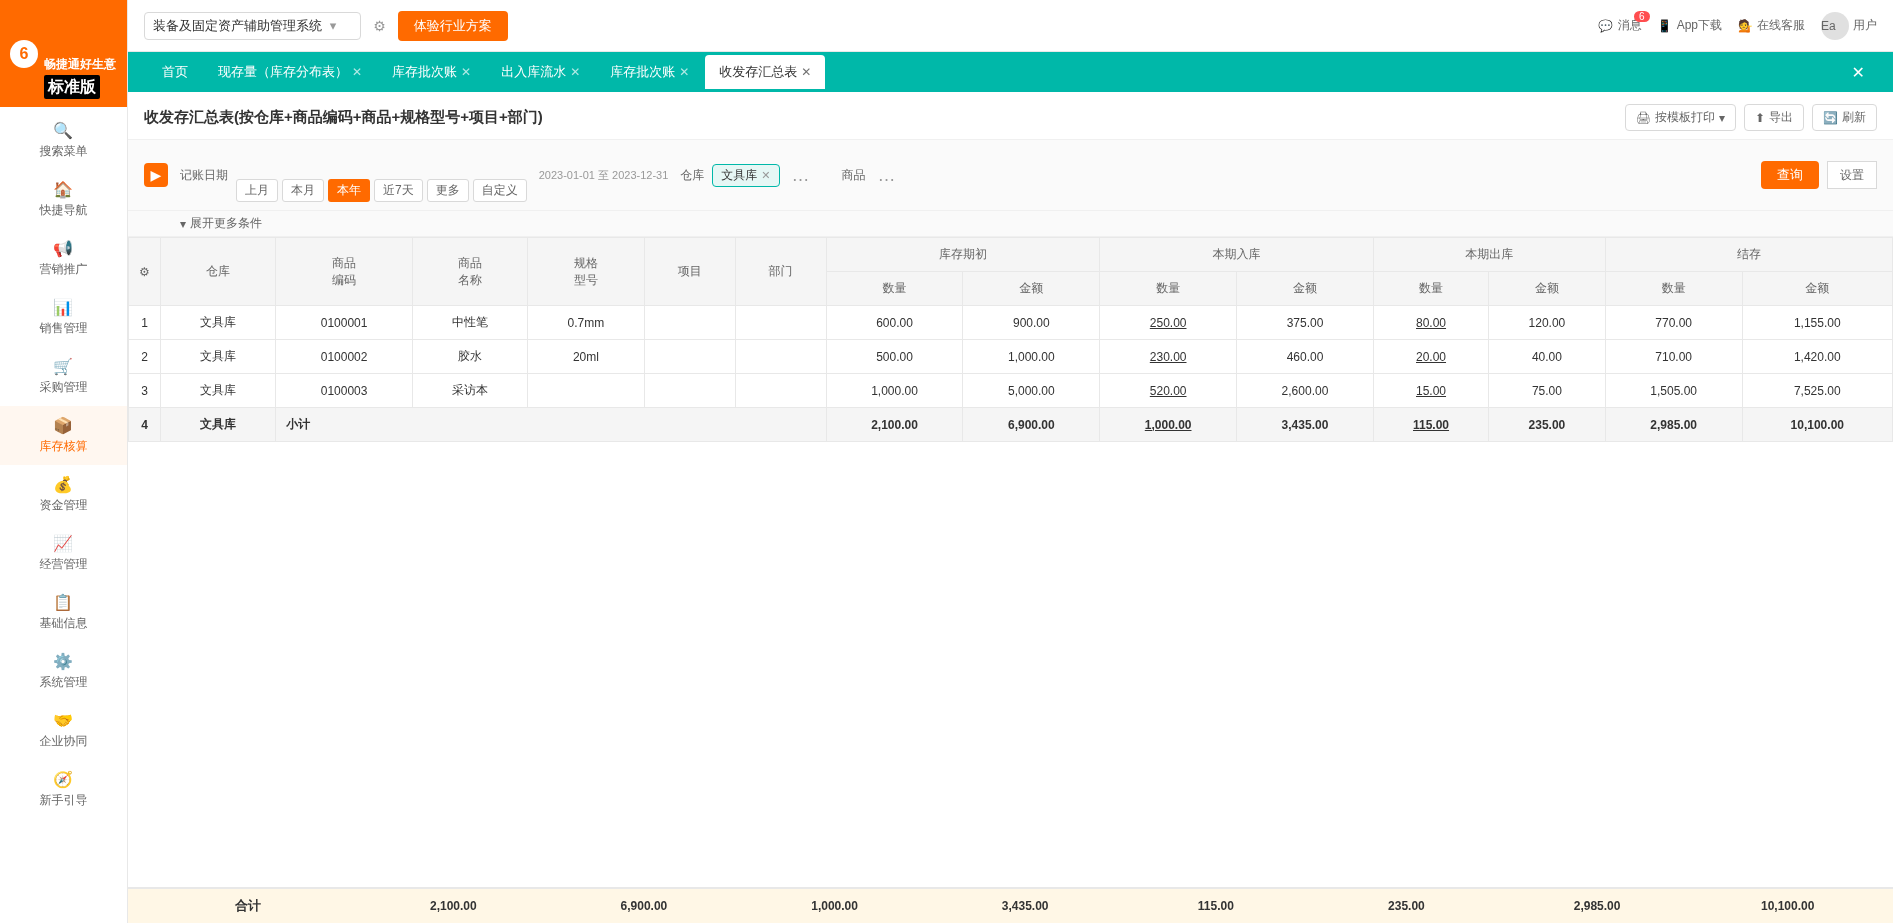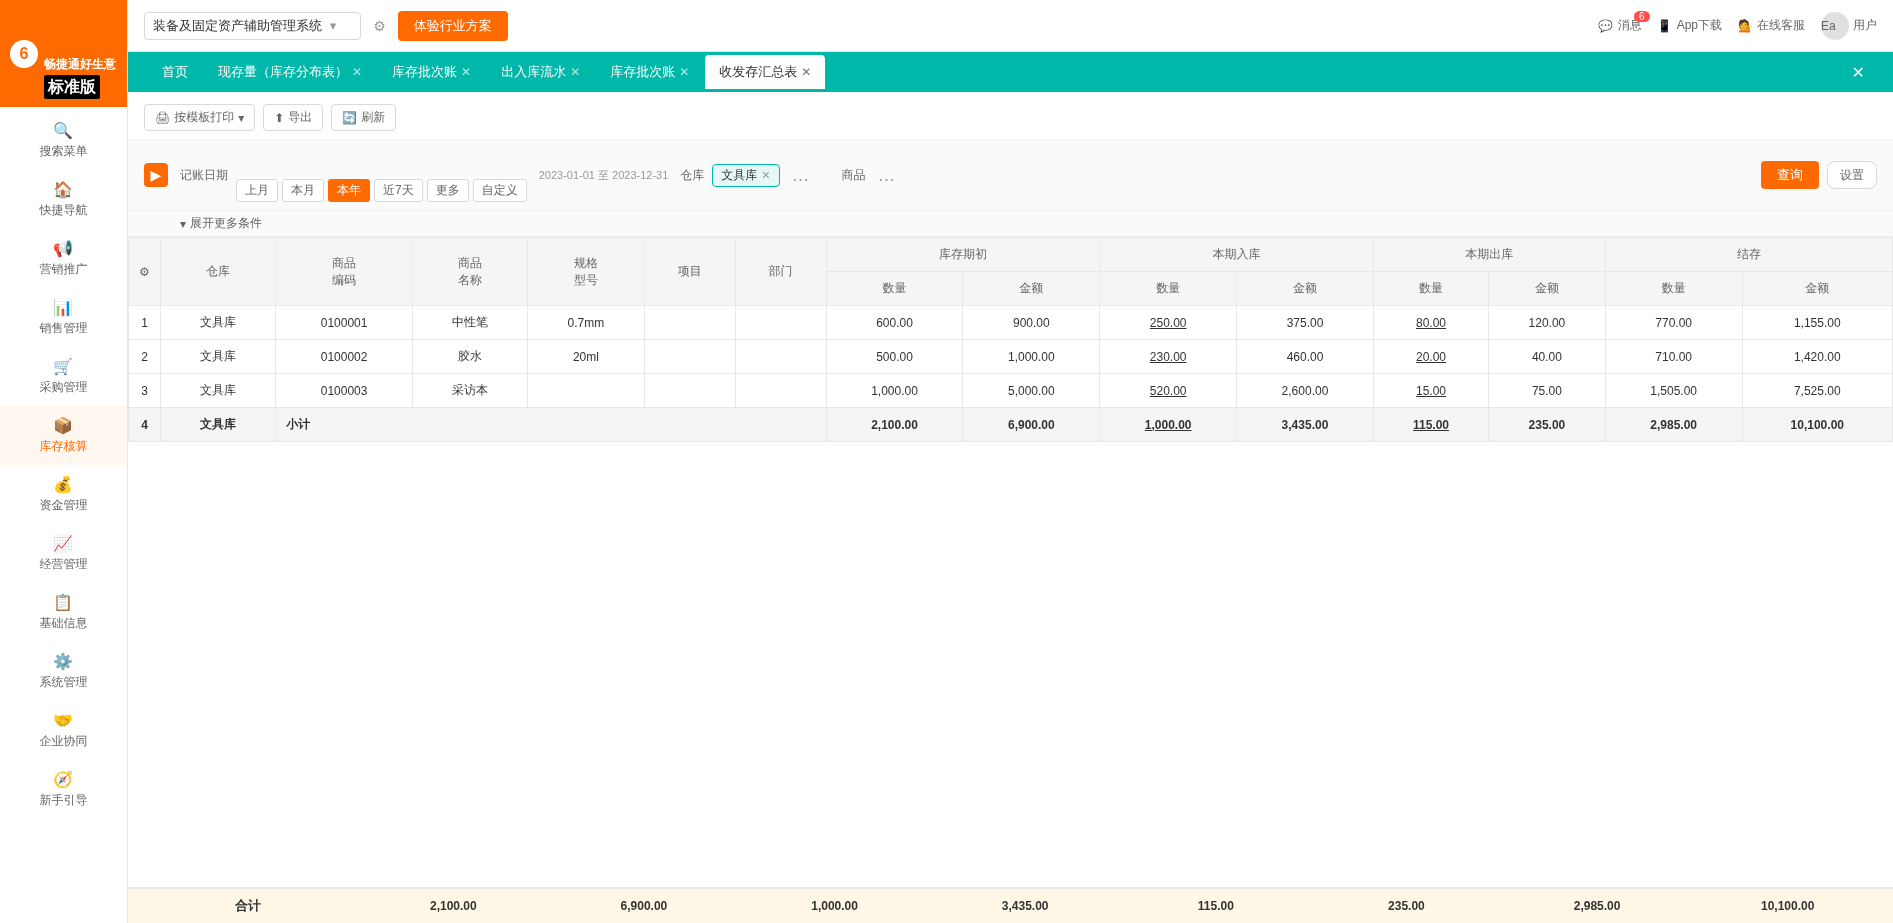--- a/index.html
+++ b/index.html
@@ -102,21 +102,21 @@
     .filter-warehouse { display: flex; align-items: center; gap: 8px; }
     .warehouse-tag {
       display: flex; align-items: center; gap: 4px;
       background: #e6f7f5; border: 1px solid #00b8a9; border-radius: 4px;
       padding: 2px 8px; font-size: 12px; color: #333;
     }
     .warehouse-tag .remove { cursor: pointer; color: #999; font-size: 11px; }
     .more-btn { color: #999; font-size: 18px; cursor: pointer; padding: 0 4px; }
     .goods-filter { display: flex; align-items: center; gap: 8px; margin-left: 16px; }
     .query-btn { background: #ff6a00; color: #fff; border: none; border-radius: 4px; padding: 5px 16px; font-size: 13px; cursor: pointer; }
-    .set-btn { background: #fff; color: #666; border: 1px solid #d9d9d9; border-radius: 8px; padding: 2px 12px; font-size: 12px; cursor: pointer; }
+    .set-btn { background: #fff; color: #666; border: 1px solid #d9d9d9; border-radius: 0; padding: 2px 12px; font-size: 12px; cursor: pointer; }
 
     
     .expand-row {
       padding: 4px 16px 4px 52px; background: #fafafa; border-bottom: 1px solid #f0f0f0;
     }
     .expand-btn {
       display: flex; align-items: center; gap: 4px; color: #666; font-size: 12px;
       cursor: pointer; width: fit-content;
     }
 
@@ -262,20 +262,21 @@
     <div class="tab-item active">
       <span>收发存汇总表</span>
       <span class="tab-close" style="color:#333;">✕</span>
     </div>
     <span class="tab-bar-close">✕</span>
   </div>
 
   <div class="content-area">
 
     <div class="page-header">
+      <div class="page-title">收发存汇总表(按仓库+商品编码+商品+规格型号+项目+部门)</div>
       <div class="page-actions">
         <button class="btn-print">
           <span>🖨</span>
           <span>按模板打印</span>
           <span>▾</span>
         </button>
         <button class="btn-export">
           <span>⬆</span>
           <span>导出</span>
         </button>

